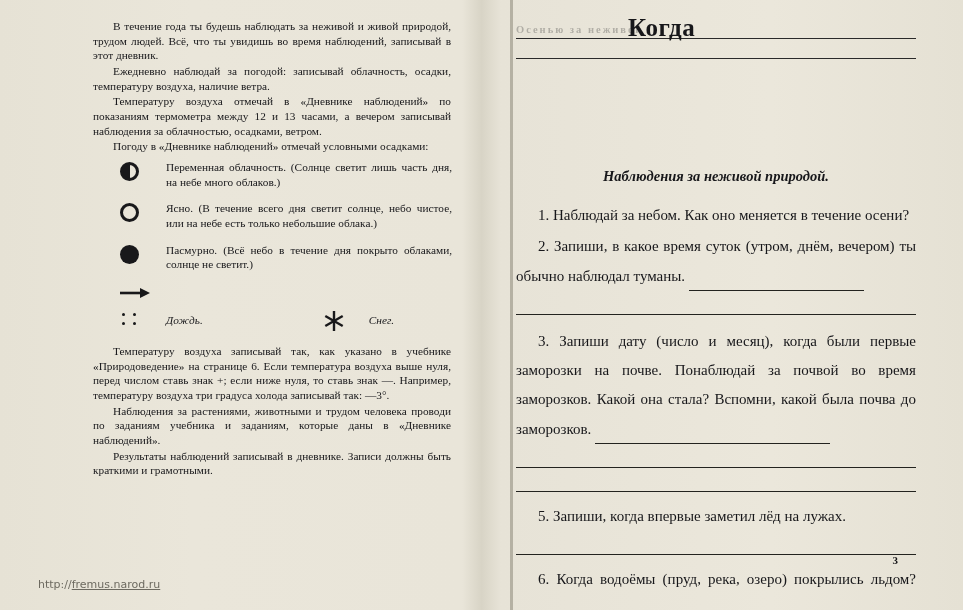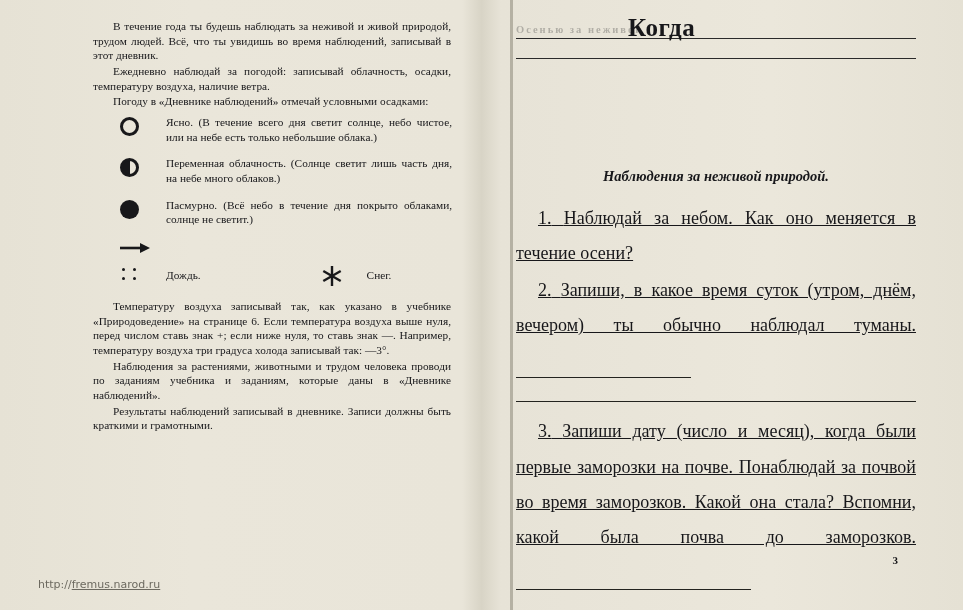--- a/index.html
+++ b/index.html
@@ -103,20 +103,21 @@
     border-radius: 50%;
   }
   .rain-sym i:nth-child(1){ left:2px;  top:2px; }
   .rain-sym i:nth-child(2){ left:13px; top:2px; }
   .rain-sym i:nth-child(3){ left:2px;  top:11px; }
   .rain-sym i:nth-child(4){ left:13px; top:11px; }
   .snow-row {
     display: flex;
     align-items: center;
     margin-top: -4px;
+    font-style: italic;
   }
   .snow-gap { width: 120px; flex: 0 0 120px; }
 
   
   .r-header {
     position: relative;
     height: 44px;
   }
   .season-title {
     position: absolute;
@@ -146,26 +147,25 @@
   .rule.r2 { top: 44px; }
 
   .sec-title {
     margin-top: 110px;
     text-align: center;
     font-size: 14.5px;
     font-weight: bold;
     font-style: italic;
   }
   .q {
-    font-size: 18px;
+    font-size: 15px;
     line-height: 1.95;
     margin-top: 16px;
     text-align: justify;
     text-indent: 22px;
-    text-decoration: underline;
   }
   .q .ln {
     display: inline-block;
     border-bottom: 1px solid #23231f;
     height: 11px;
     vertical-align: bottom;
   }
   .fullline {
     border-bottom: 1px solid #23231f;
     height: 19px;
@@ -190,36 +190,37 @@
 </style>
 </head>
 <body>
 
 <div class="page">
   <div class="spine"></div>
 
   <div class="left-col">
     <p>В течение года ты будешь наблюдать за неживой и живой природой, трудом людей. Всё, что ты увидишь во время наблюдений, записывай в этот дневник.</p>
     <p>Ежедневно наблюдай за погодой: записывай облачность, осадки, температуру воздуха, наличие ветра.</p>
+    <p>Температуру воздуха отмечай в «Дневнике наблюдений» по показаниям термометра между 12 и 13 часами, а вечером записывай наблюдения за облачностью, осадками, ветром.</p>
     <p>Погоду в «Дневнике наблюдений» отмечай условными осадками:</p>
 
     <div class="sym-list">
 
       <div class="sym-row">
         <div class="sym-box">
+          <div class="circle-half"></div>
+        </div>
+        <div class="sym-text">Переменная облачность. (Солнце светит лишь часть дня, на небе много облаков.)</div>
+      </div>
+
+      <div class="sym-row">
+        <div class="sym-box">
           <div class="circle-open"></div>
         </div>
         <div class="sym-text">Ясно. (В течение всего дня светит солнце, небо чистое, или на небе есть только небольшие облака.)</div>
-      </div>
-
-      <div class="sym-row">
-        <div class="sym-box">
-          <div class="circle-half"></div>
-        </div>
-        <div class="sym-text">Переменная облачность. (Солнце светит лишь часть дня, на небе много облаков.)</div>
       </div>
 
       <div class="sym-row">
         <div class="sym-box">
           <div class="circle-full"></div>
         </div>
         <div class="sym-text">Пасмурно. (Всё небо в течение дня покрыто облаками, солнце не светит.)</div>
       </div>
 
       <div class="sym-row">

